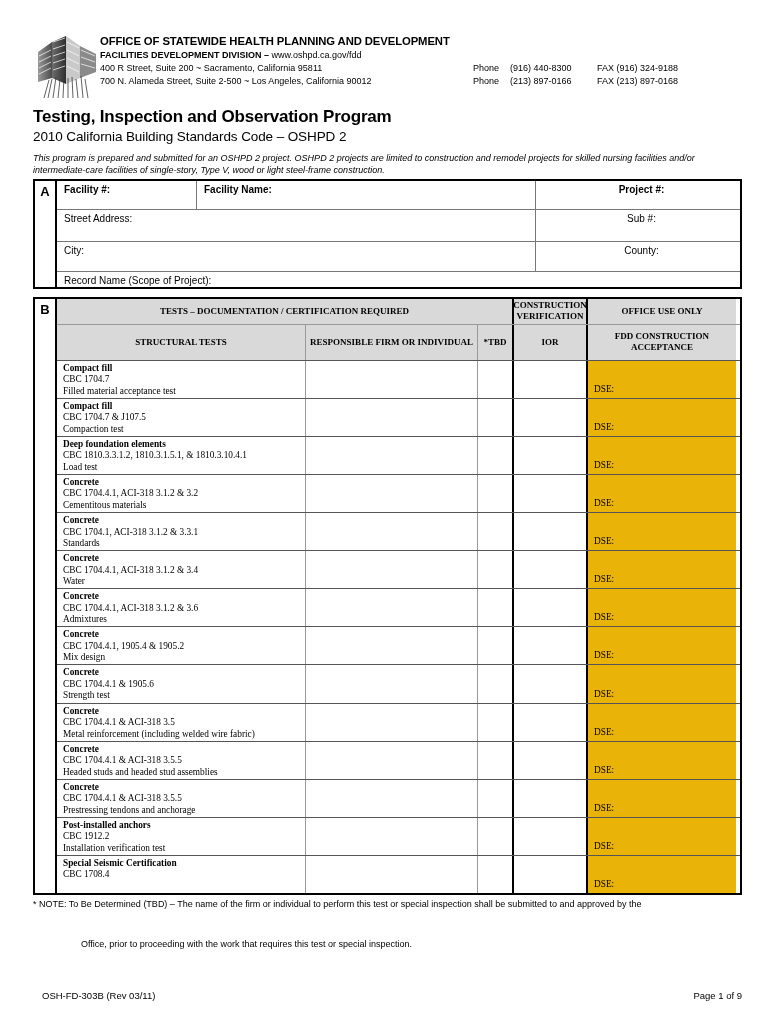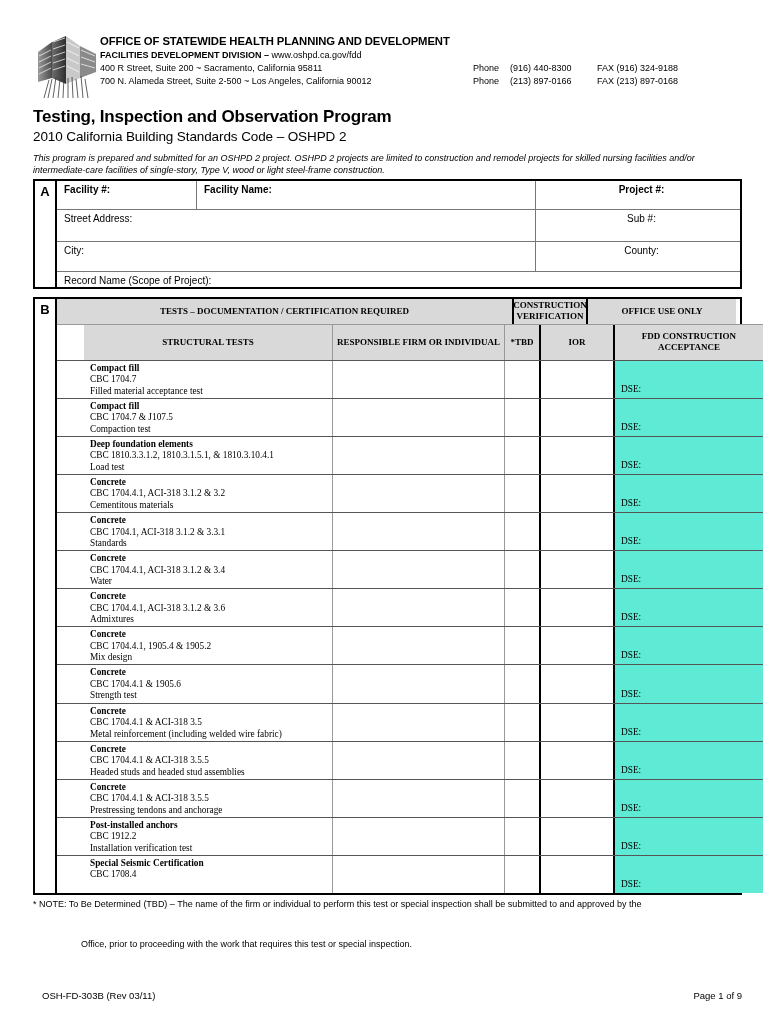--- a/index.html
+++ b/index.html
@@ -99,39 +99,39 @@
     display: flex; align-items: center; justify-content: center;
     text-align: center;
     font-size: 9px; font-weight: bold; line-height: 11px;
     border-right: 2px solid #000;
     overflow: hidden;
   }
   .bh.thin { border-right: 1px solid #999; }
   .bh:last-child { border-right: none; }
 
   
-  .w-struct { width: 249px; margin-left: 27px; }
+  .w-struct { width: 249px; }
   .w-firm   { width: 172px; }
   .w-tbd    { width: 36px; }
   .w-ior    { width: 74px; }
   .w-fdd    { width: 148px; }
   .w-docs   { width: 457px; }   
   .w-cv     { width: 74px; }
   .w-ouo    { width: 148px; }
 
   .brow {
     display: flex; height: 38.1px;
     border-top: 1px solid #555;
   }
   .bcell {
     border-right: 2px solid #000; overflow: hidden;
   }
   .bcell.thin { border-right: 1px solid #999; }
   .bcell:last-child { border-right: none; }
-  .bcell.gray { background: #5eead4; }
+  .bcell.gray { background: #eab308; }
 
   .test-cell { padding: 2px 0 0 6px; }
   .test-name { font-size: 9.3px; font-weight: bold; line-height: 11.5px; white-space: nowrap; }
   .test-code { font-size: 9.3px; line-height: 11.5px; white-space: nowrap; }
   .test-desc { font-size: 9.3px; line-height: 11.5px; white-space: nowrap; }
 
   .dse-cell { position: relative; }
   .dse-label {
     position: absolute; left: 6px; bottom: 3px;
     font-size: 9.3px; line-height: 11px;

